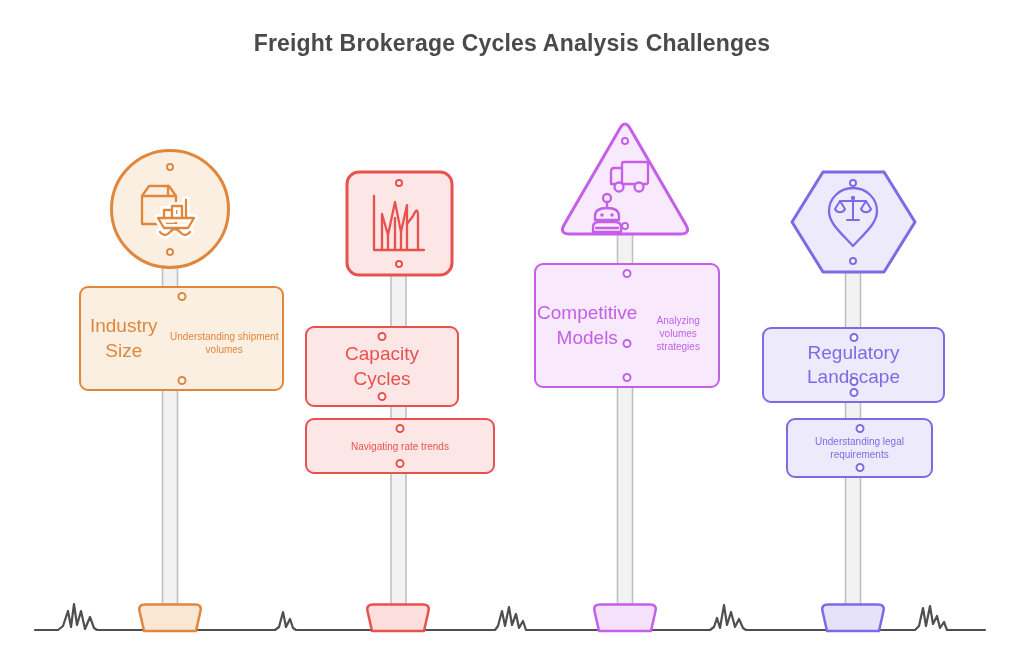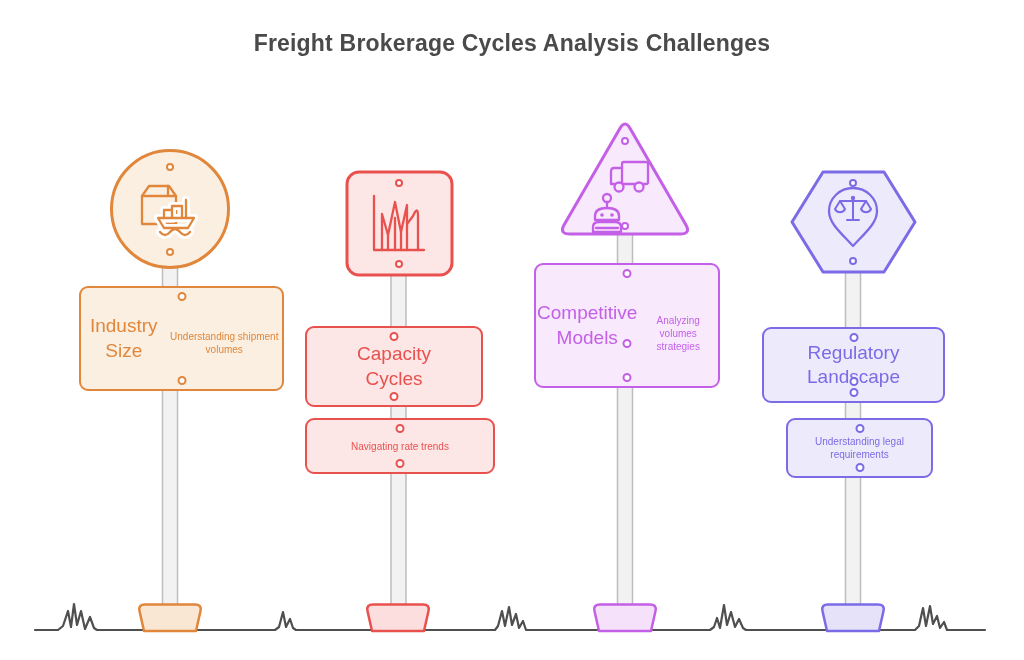--- a/index.html
+++ b/index.html
@@ -151,21 +151,21 @@
     </g>
   </svg>
 
   <div class="sign orange g1" style="left:79px;top:286px;width:205px;height:105px;">
     <div class="screw s-top"></div>
     <div class="sign-title">Industry Size</div>
     <div class="sign-sub">Understanding shipment volumes</div>
     <div class="screw s-bot"></div>
   </div>
 
-  <div class="sign red g2" style="left:305px;top:326px;width:178px;height:81px;">
+  <div class="sign red g2" style="left:305px;top:326px;width:154px;height:81px;">
     <div class="screw s-top"></div>
     <div class="sign-title">Capacity Cycles</div>
     <div class="screw s-bot"></div>
   </div>
   <div class="sign red g2" style="left:305px;top:418px;width:190px;height:56px;">
     <div class="screw s-top"></div>
     <div class="sign-sub">Navigating rate trends</div>
     <div class="screw s-bot"></div>
   </div>
 

